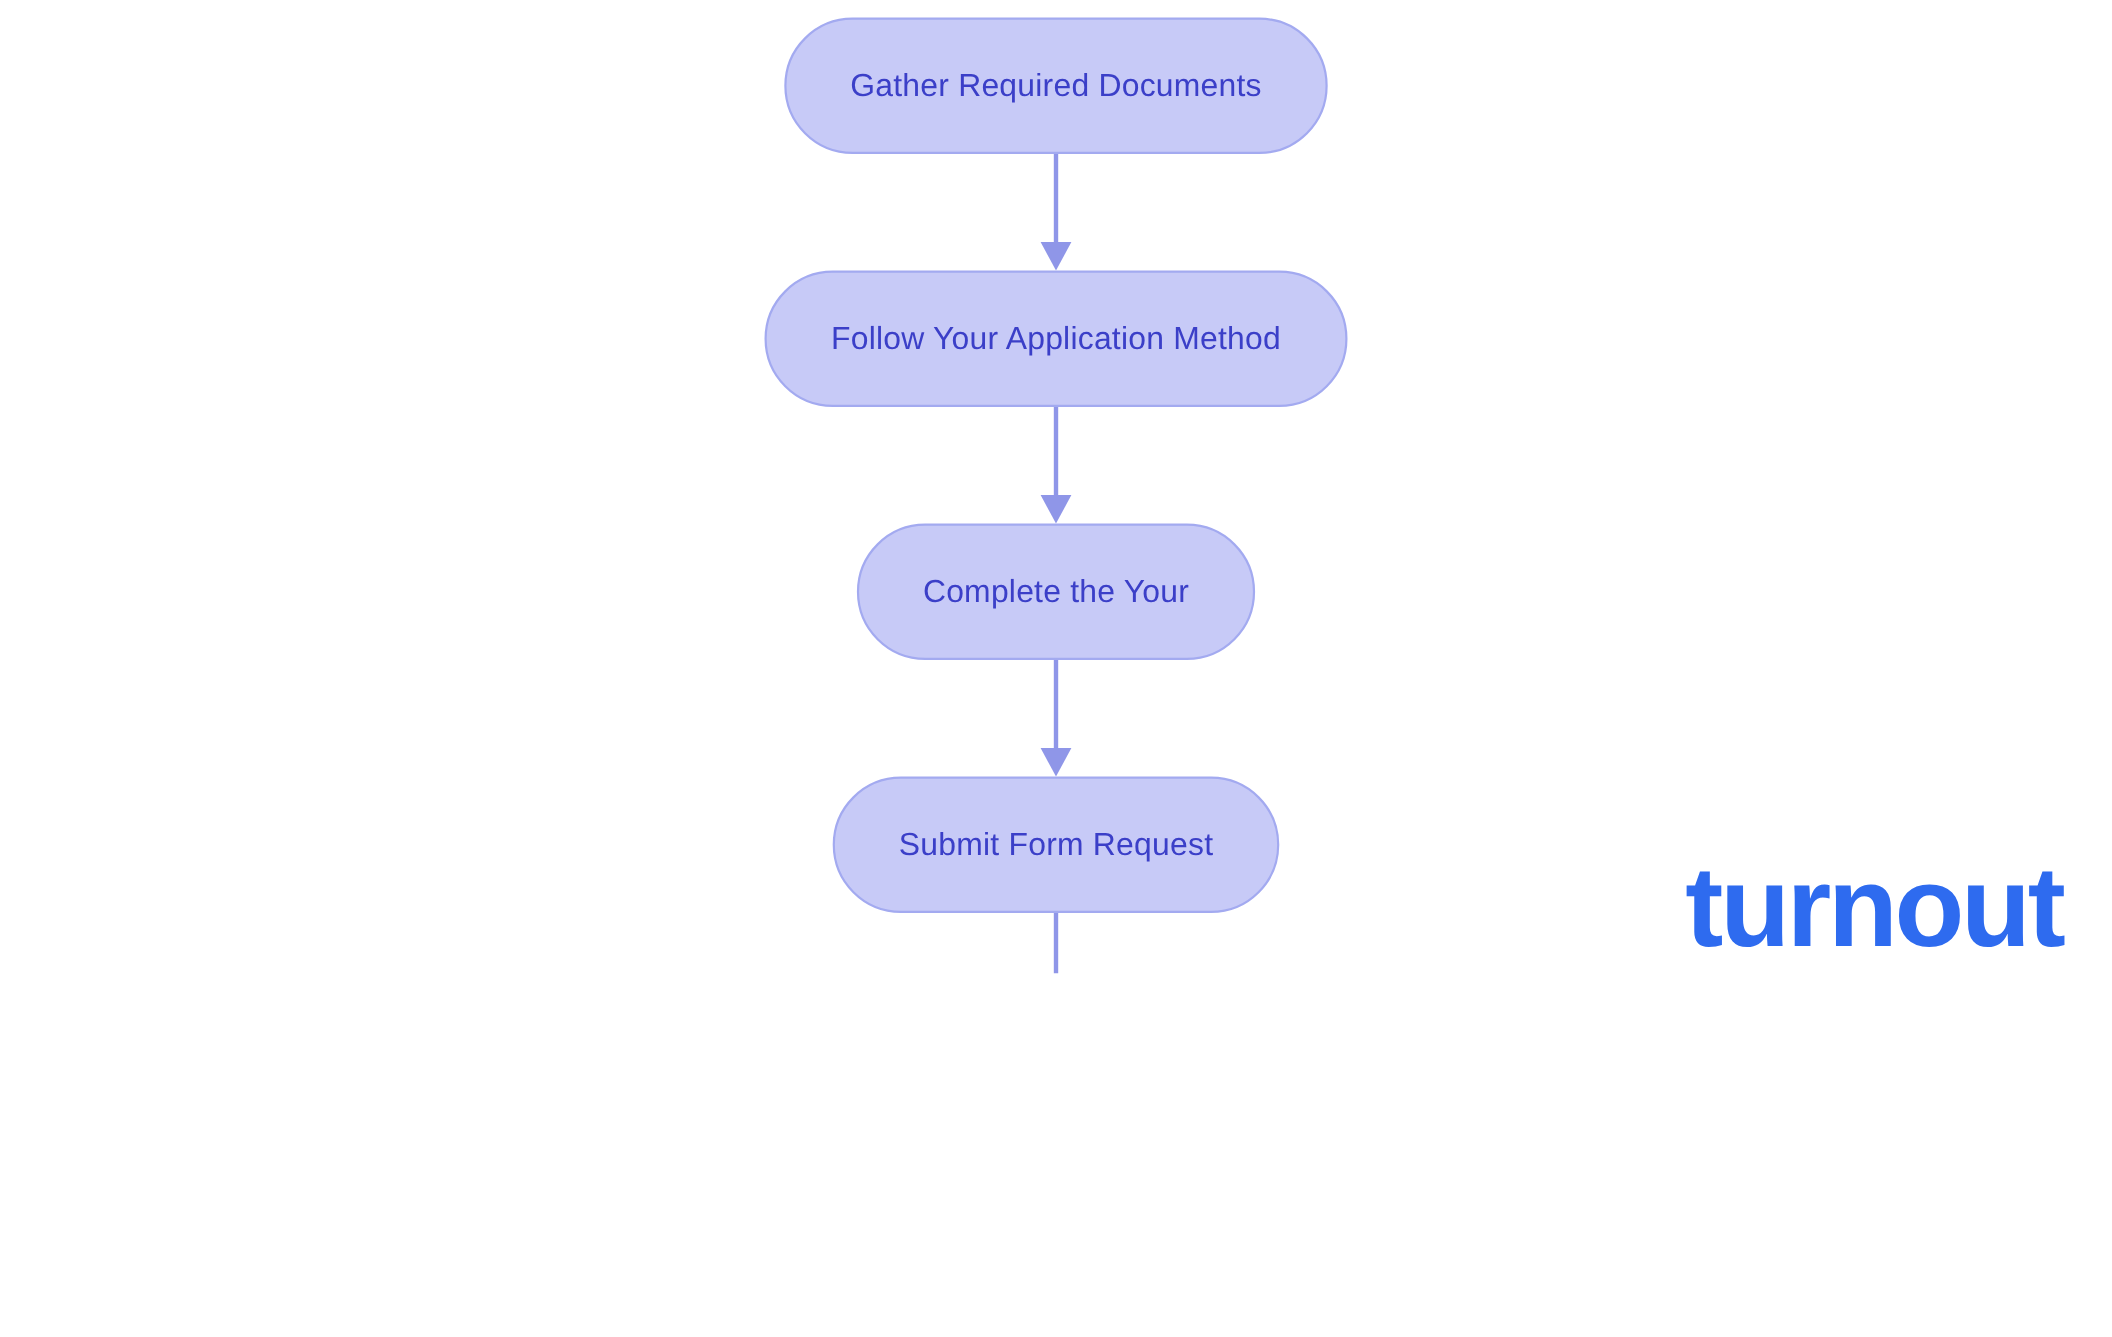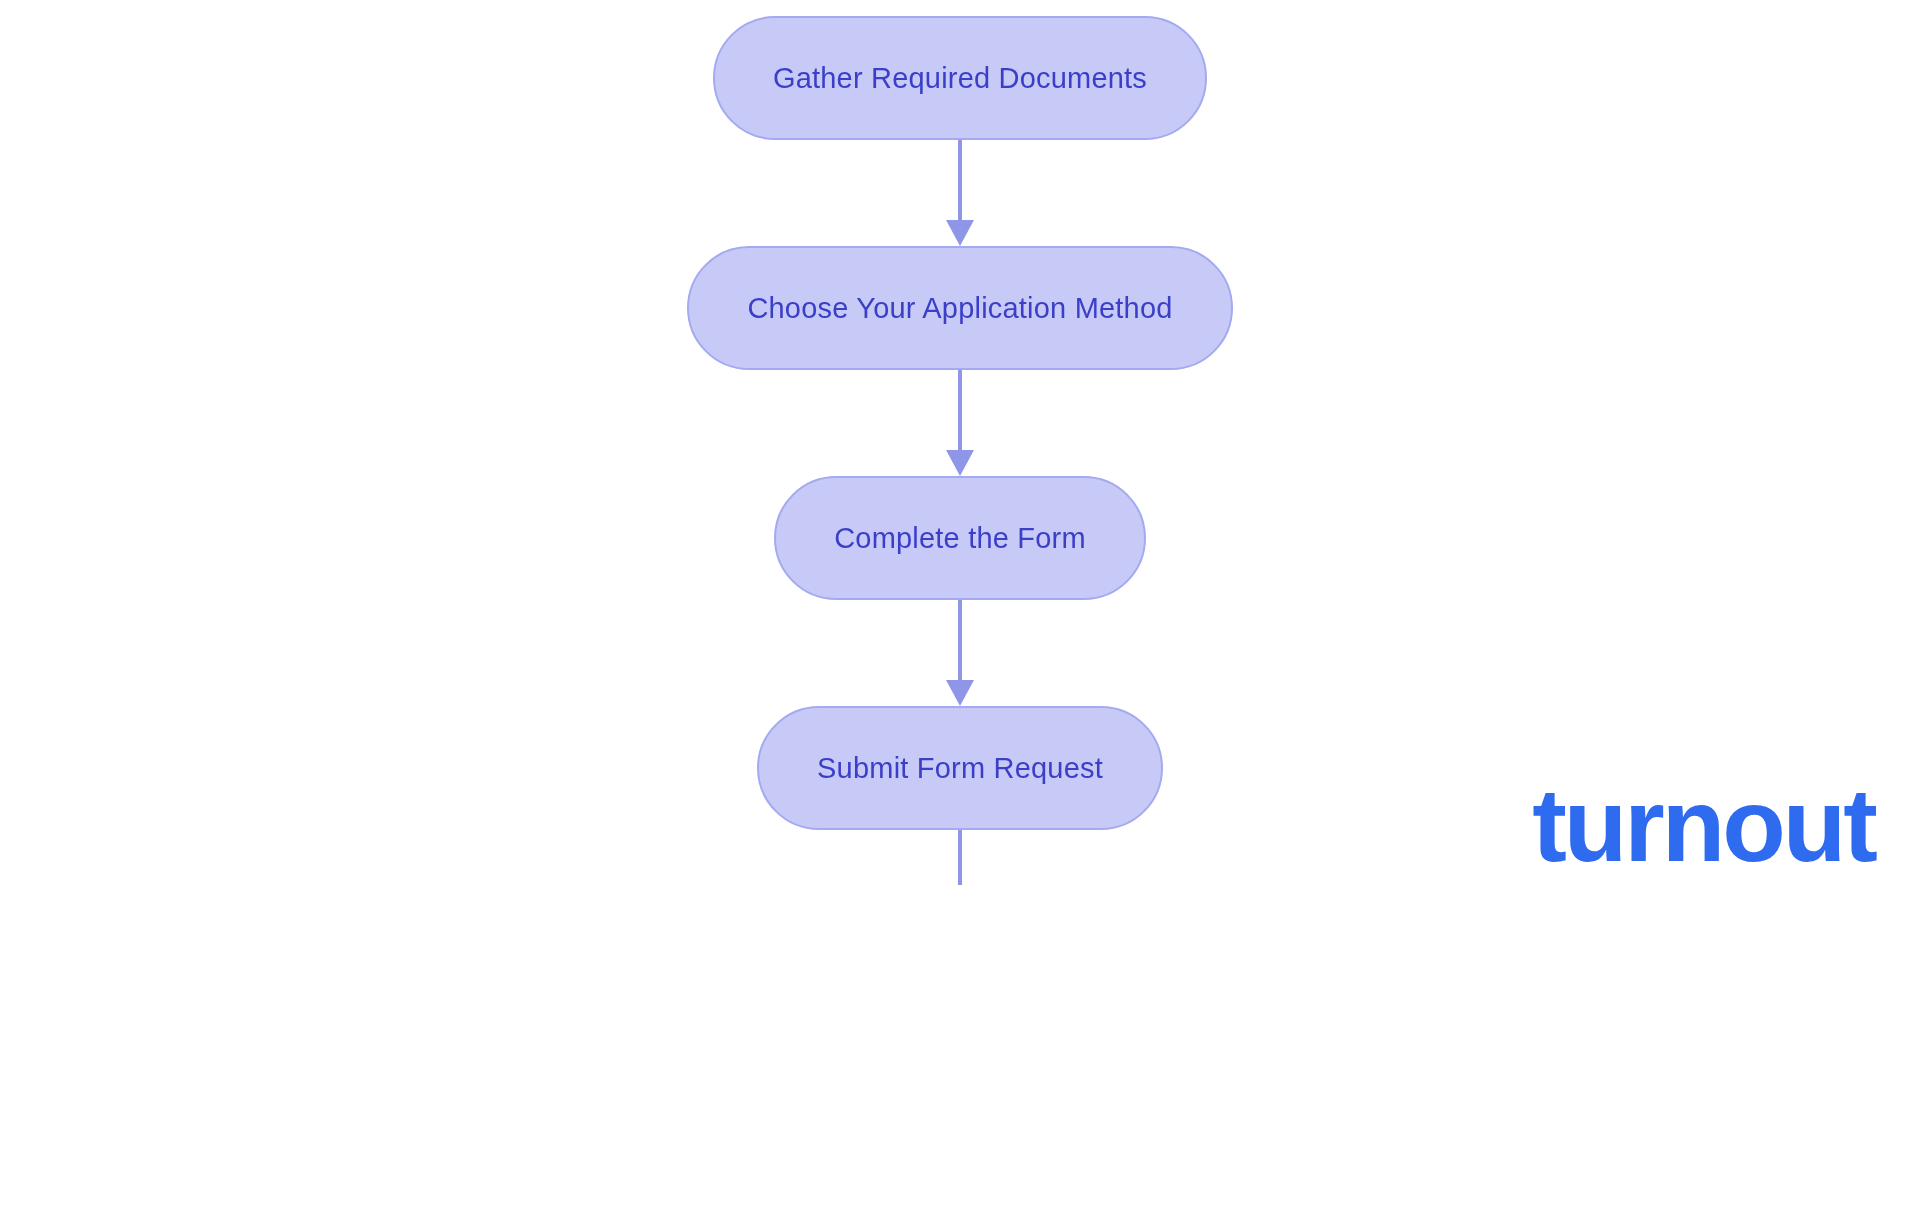--- a/index.html
+++ b/index.html
@@ -77,28 +77,28 @@
 <div class="canvas">
   <div class="flow">
       <div class="node">
         <span class="node-label">Gather Required Documents</span>
       </div>
       <div class="arrow">
         <div class="arrow-line"></div>
         <div class="arrow-head"></div>
       </div>
       <div class="node">
-        <span class="node-label">Choose Your Application Method</span>
+        <span class="node-label">Follow Your Application Method</span>
       </div>
       <div class="arrow">
         <div class="arrow-line"></div>
         <div class="arrow-head"></div>
       </div>
       <div class="node">
-        <span class="node-label">Complete the Form</span>
+        <span class="node-label">Complete the Your</span>
       </div>
       <div class="arrow">
         <div class="arrow-line"></div>
         <div class="arrow-head"></div>
       </div>
       <div class="node">
         <span class="node-label">Submit Form Request</span>
       </div>
       <div class="arrow">
         <div class="arrow-line"></div>

